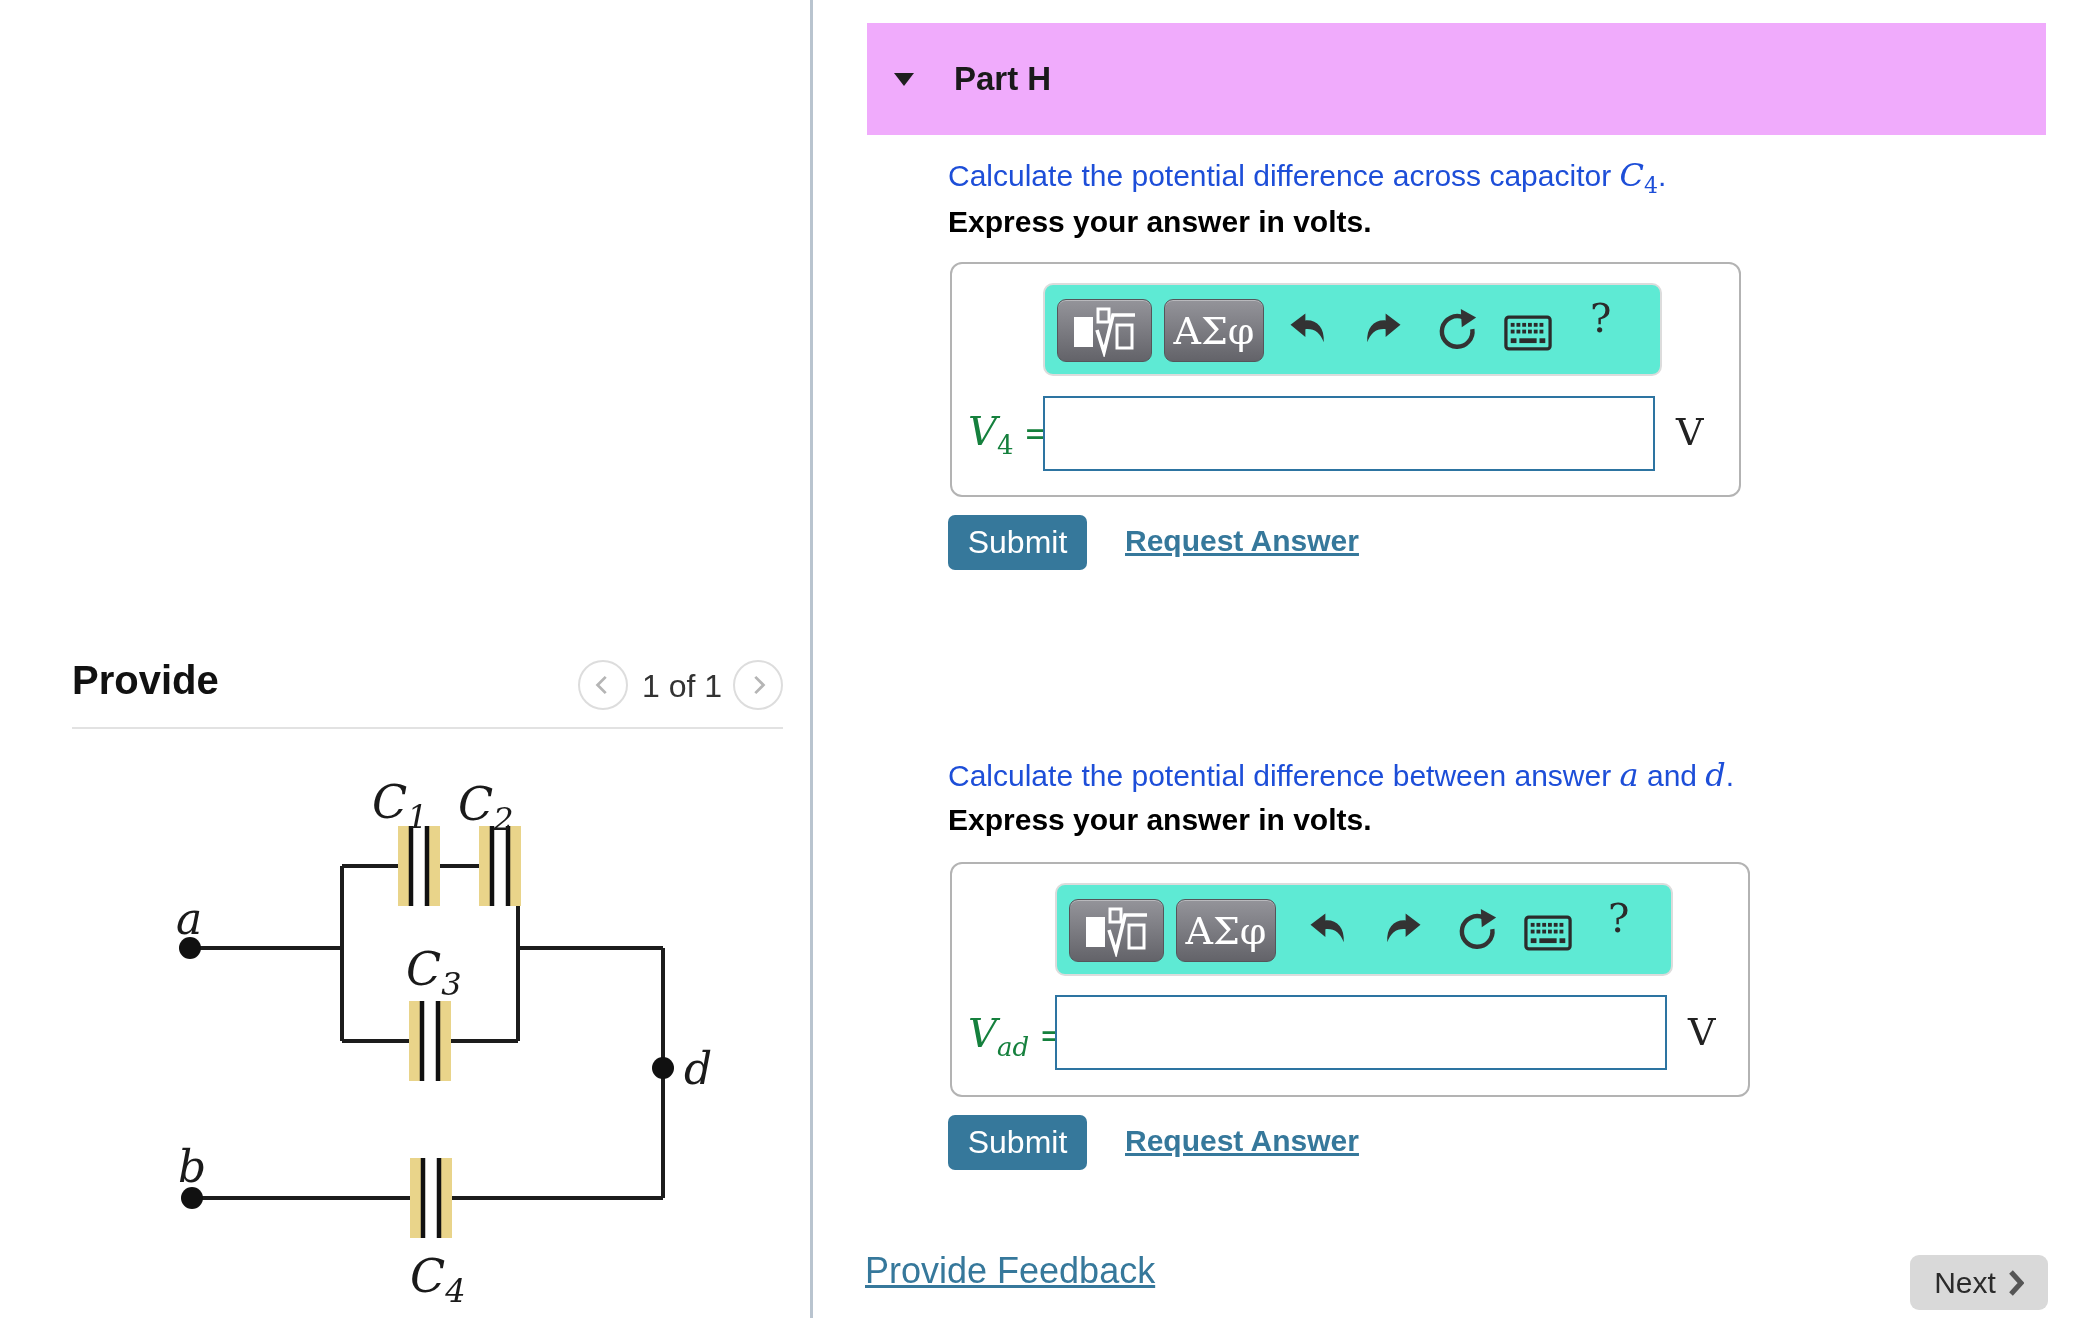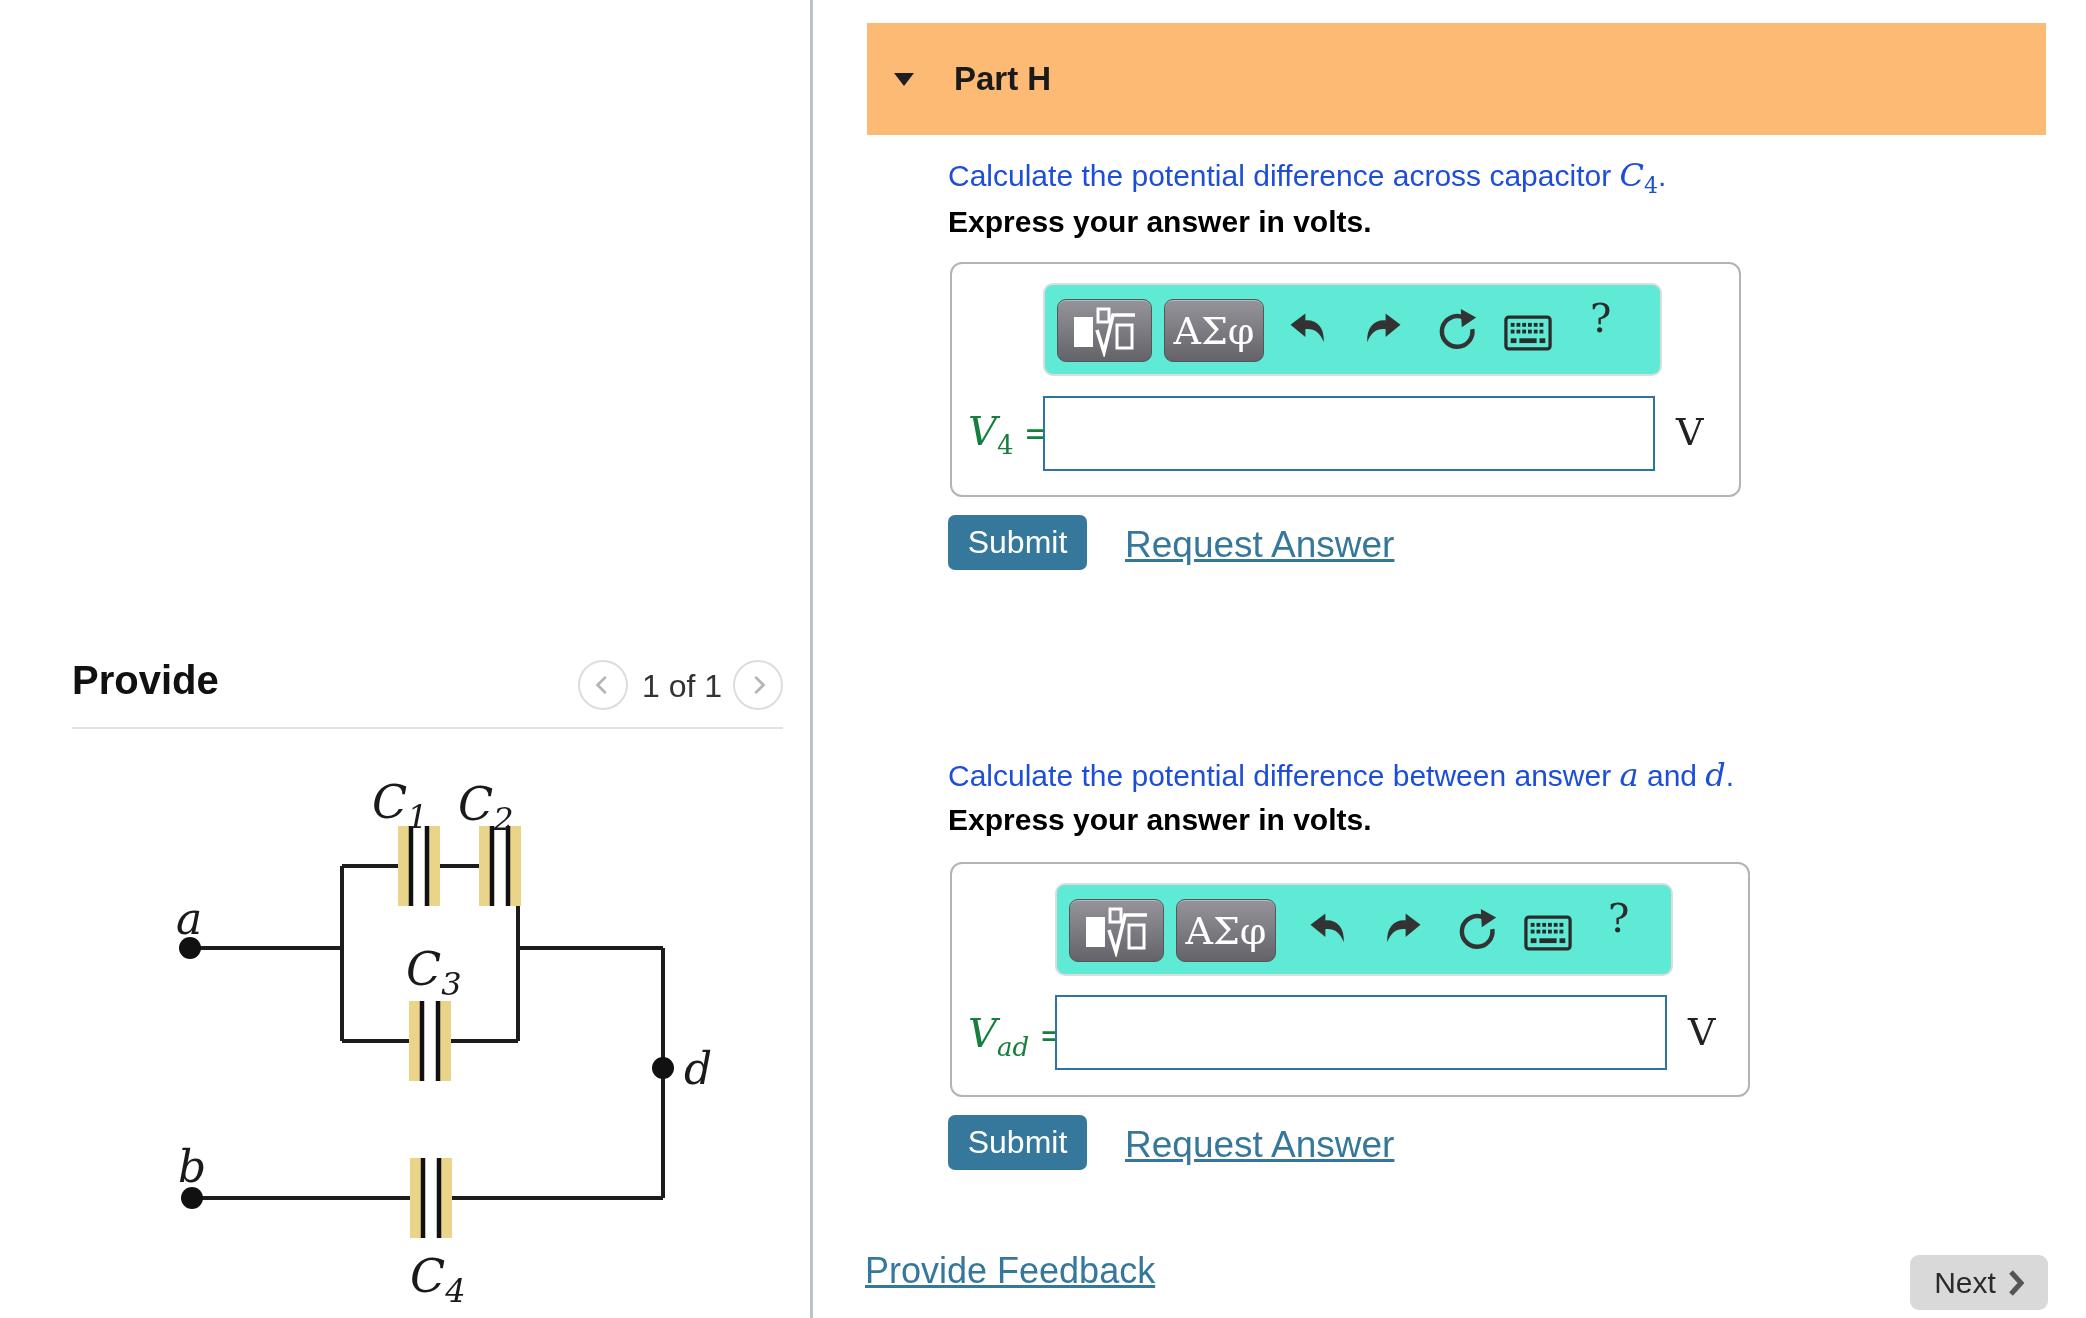--- a/index.html
+++ b/index.html
@@ -11,21 +11,21 @@
   .figure-title{left:72px;top:658px;font-size:40px;font-weight:bold;color:#111;}
   .pager-btn{width:50px;height:50px;border-radius:50%;border:2px solid #ddd;background:#fff;
              display:flex;align-items:center;justify-content:center;padding:0;cursor:pointer;}
   .pager-label{left:638px;top:668px;width:88px;text-align:center;font-size:32px;color:#333;}
   .figure-rule{left:72px;top:727px;width:711px;height:0;border-top:2px solid #e2e2e2;}
 
   
   .divider{left:810px;top:0;width:3px;height:1318px;background:#b9c4cf;}
 
   
-  .part-header{left:867px;width:1179px;height:112px;background:#fdba74;
+  .part-header{left:867px;width:1179px;height:112px;background:#f0abfc;
                display:flex;align-items:center;padding-left:27px;box-sizing:border-box;cursor:pointer;}
   .tri-down{width:0;height:0;border-left:10px solid transparent;border-right:10px solid transparent;
             border-top:13px solid #1f1f1f;margin-right:40px;}
   .part-title{font-size:33px;font-weight:bold;color:#1a1a1a;}
   .q-text{left:948px;font-size:30px;color:#1d4ed8;white-space:nowrap;}
   .q-bold{left:948px;font-size:30px;font-weight:bold;color:#000000;white-space:nowrap;}
   .mvar{font-family:"DejaVu Serif",serif;font-style:italic;font-size:32px;}
   .mvar sub{font-size:22px;font-style:normal;line-height:0;}
 
   .answer-box{border:2px solid #b3b3b3;border-radius:12px;background:#fff;}
@@ -42,21 +42,21 @@
   .ans-label sub{font-size:26px;font-style:normal;line-height:0;}
   .ans-label sub.it{font-style:italic;}
   .ans-label .meq{font-style:normal;font-size:34px;margin-left:10px;}
   .ans-input{position:absolute;border:2px solid #2d74a1;border-radius:0;background:#fff;
              font-size:30px;padding:0 12px;box-sizing:border-box;outline:none;
              font-family:"Liberation Sans",sans-serif;}
   .unit{font-family:"DejaVu Serif",serif;font-size:38px;color:#222;}
 
   .submit-btn{width:139px;height:55px;background:#36789b;border:none;border-radius:7px;
               color:#fff;font-size:32px;font-family:"Liberation Sans",sans-serif;cursor:pointer;}
-  .req-link{font-size:37px;font-weight:normal;color:#36789b;text-decoration:underline;cursor:pointer;}
+  .req-link{font-size:30px;font-weight:bold;color:#36789b;text-decoration:underline;cursor:pointer;}
   .feedback-link{font-size:36px;color:#36789b;text-decoration:underline;cursor:pointer;}
   .next-btn{left:1910px;top:1255px;width:138px;height:55px;background:#d9d9d9;border:none;border-radius:9px;
             display:flex;align-items:center;justify-content:center;gap:12px;cursor:pointer;
             font-size:30px;color:#2b2b2b;font-family:"Liberation Sans",sans-serif;}
 
   
   .circ-label{font-family:"DejaVu Serif",serif;font-style:italic;fill:#1a1a1a;}
 </style>
 </head>
 <body>

